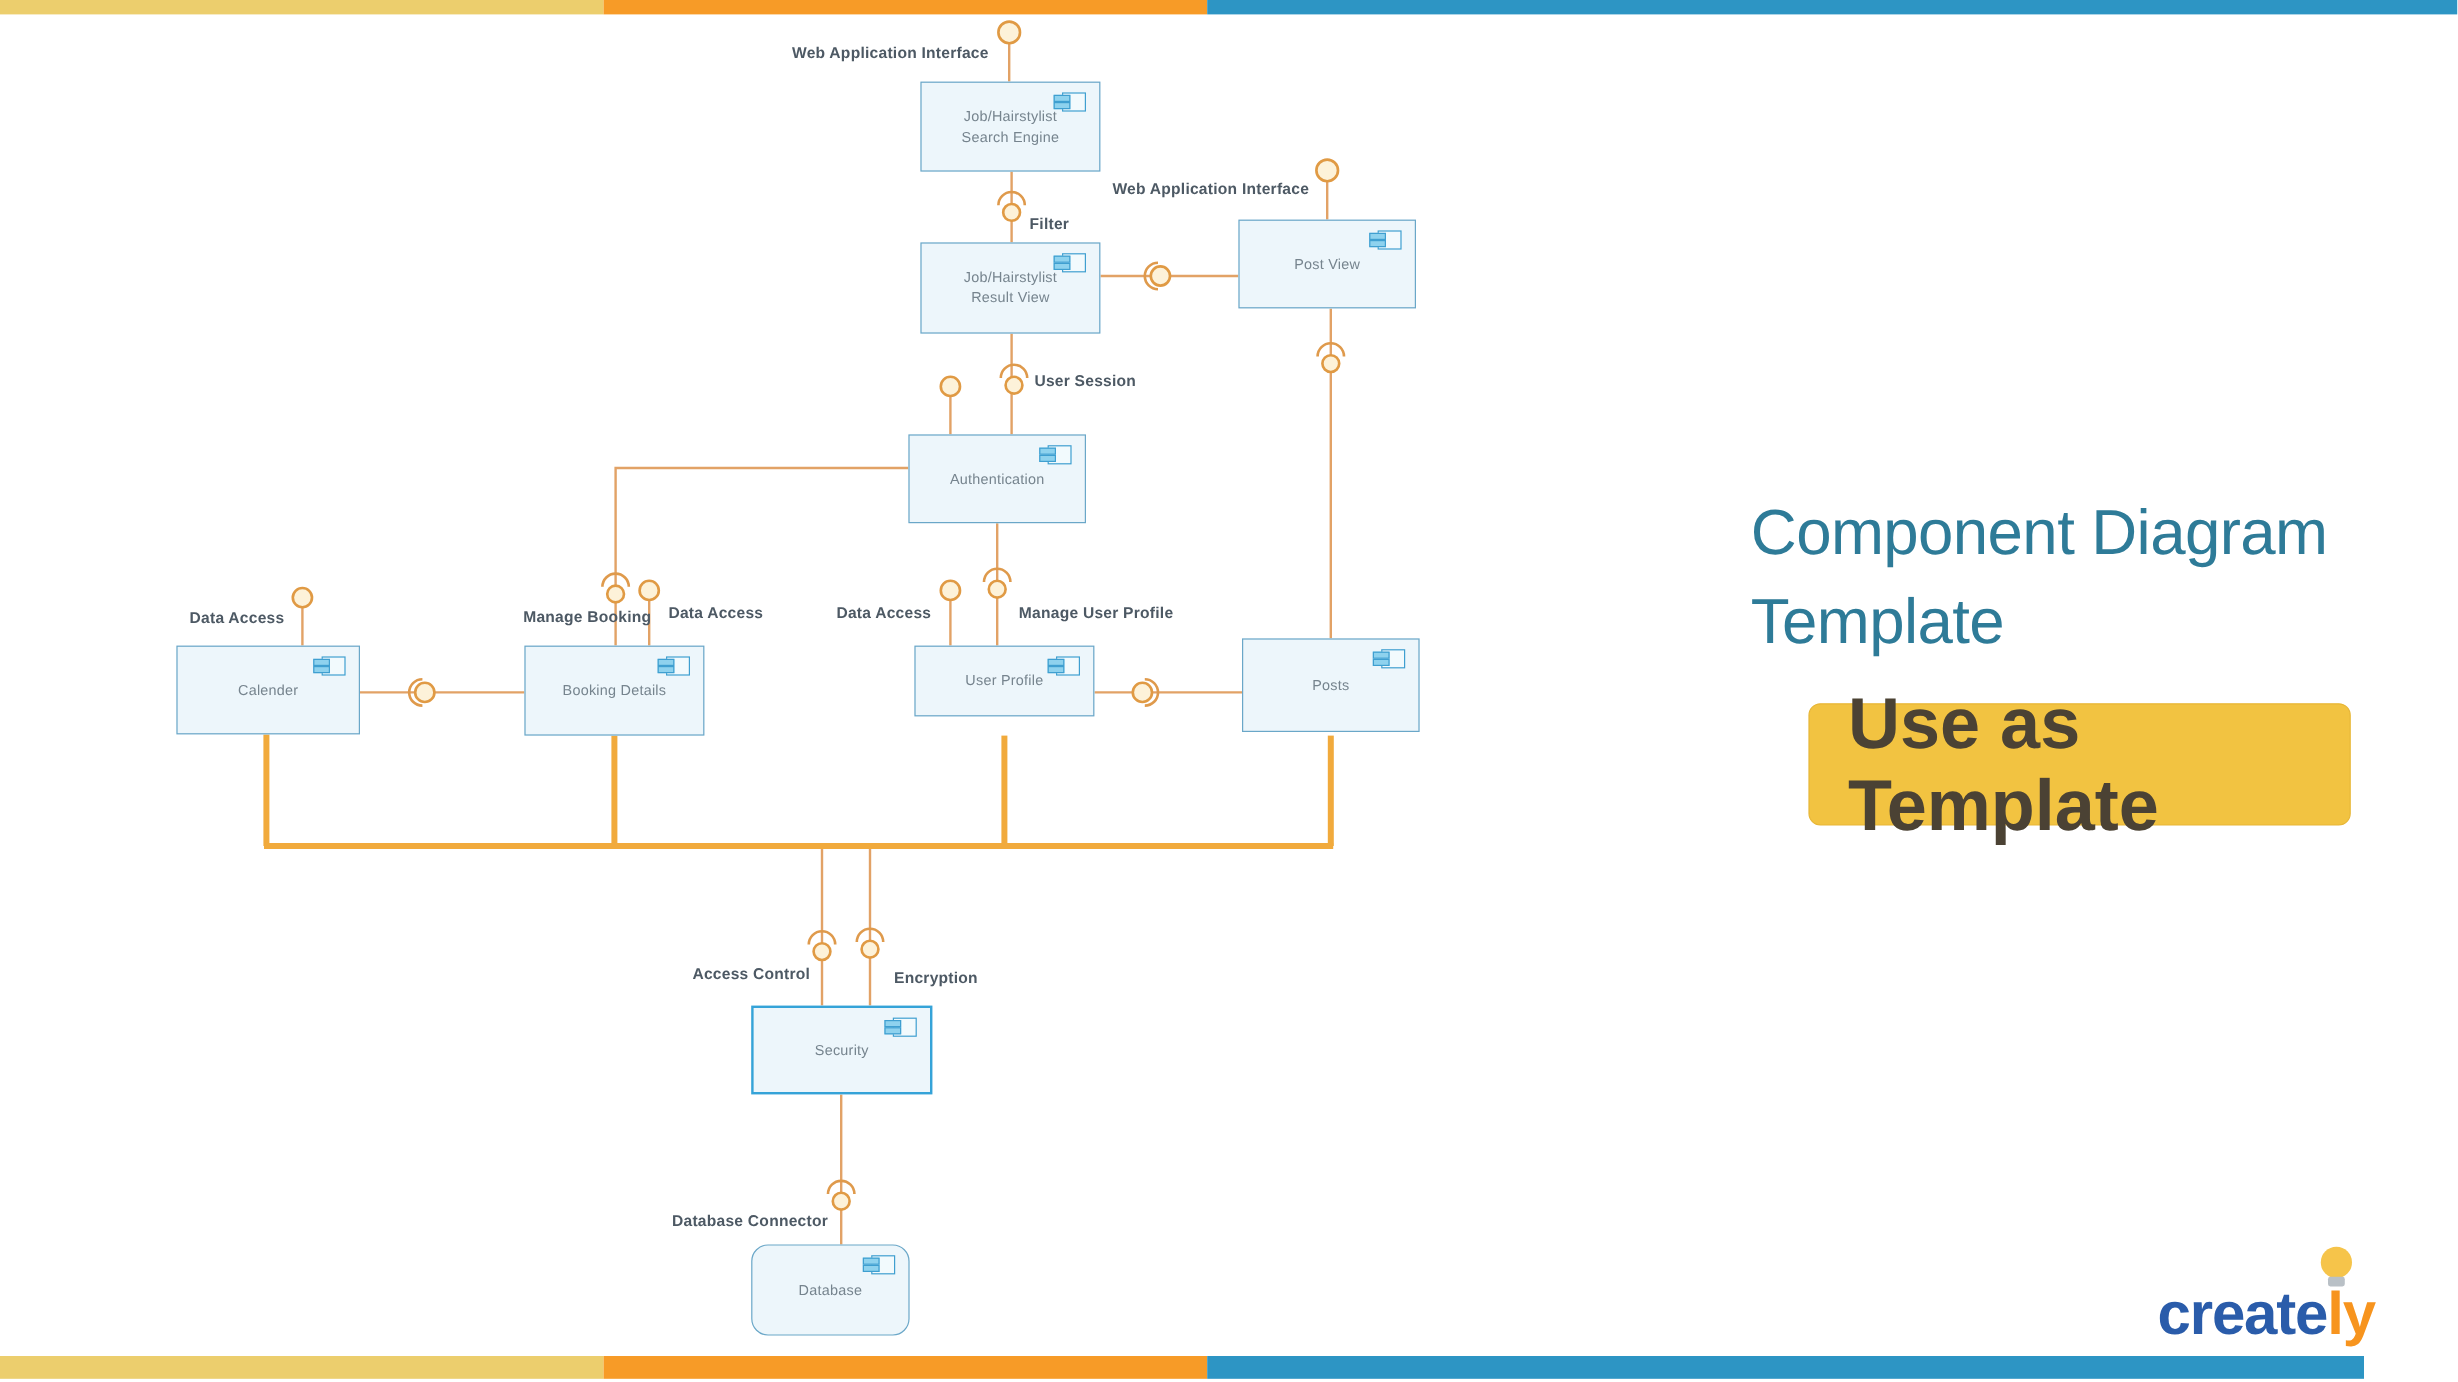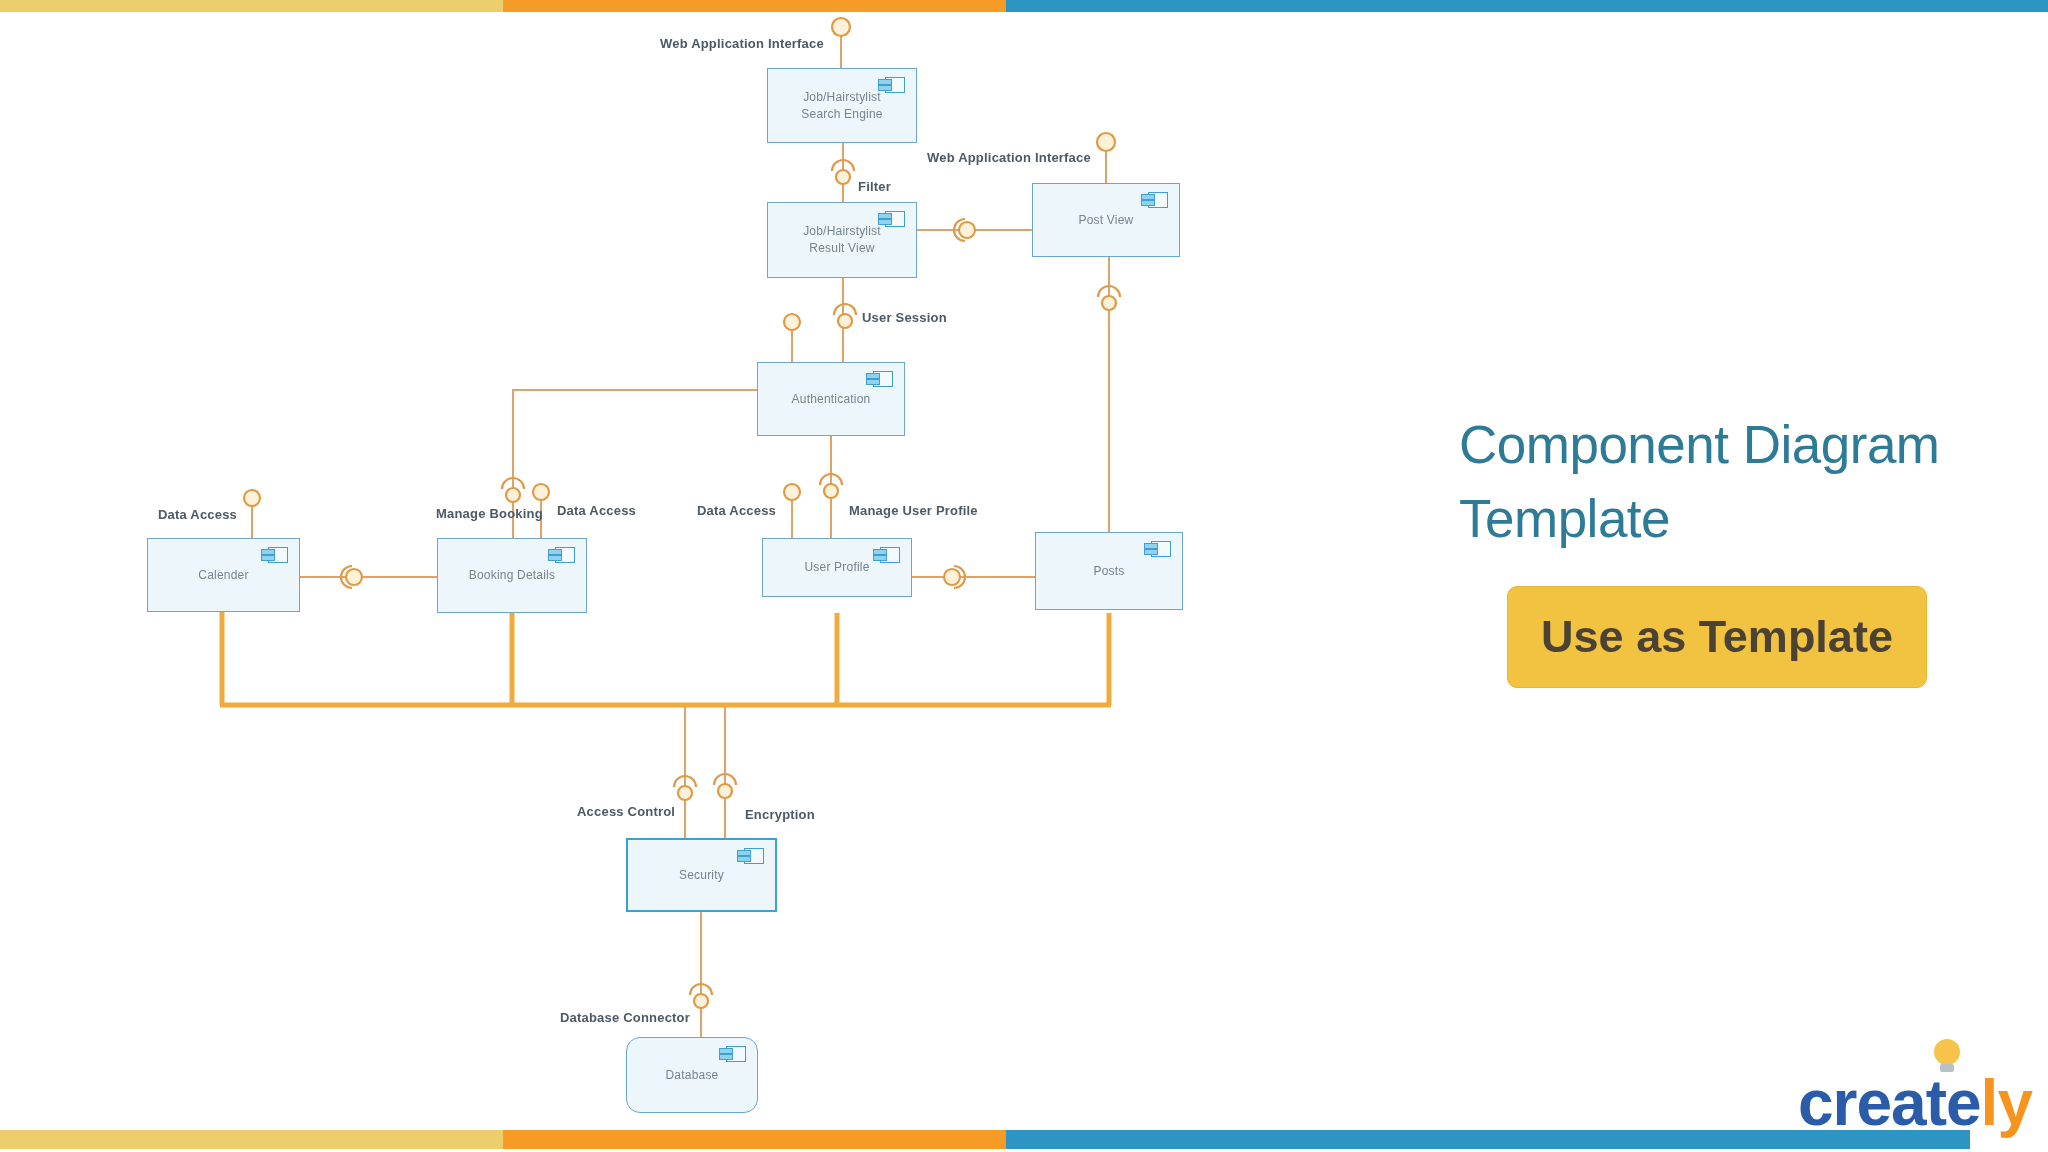--- a/index.html
+++ b/index.html
@@ -39,24 +39,25 @@
   
   .page-title{
     position:absolute;left:1459px;top:408px;
     font-size:53px;line-height:74px;font-weight:400;
     color:var(--title-color,#2e7b98);letter-spacing:-.5px;
   }
   .use-template-btn{
     position:absolute;left:1507px;top:586px;width:418px;height:100px;
     background:var(--btn-bg,#f2c341);border:1px solid #e7b637;border-radius:10px;
     display:flex;align-items:center;justify-content:center;cursor:pointer;
-    font-size:45px;font-weight:600;color:var(--btn-text,#4b4234);
+    font-size:60px;font-weight:600;color:var(--btn-text,#4b4234);
     font-family:"Liberation Sans", sans-serif;
-  }
-  .logo{position:absolute;left:1798px;top:1066px;font-size:64px;font-weight:600;letter-spacing:-1px;cursor:pointer;}
+    padding-left:32px;
+  }
+  .logo{position:absolute;left:1798px;top:1066px;font-size:50px;font-weight:600;letter-spacing:-1px;cursor:pointer;}
   .logo .blue{color:var(--logo-blue,#2a5caa);}
   .logo .orange{color:var(--logo-orange,#f7941e);}
   .bulb{position:absolute;left:1930px;top:1036px;}
 </style>
 </head>
 <body>
 
 <div id="root">
 
   <div id="top-bar">

